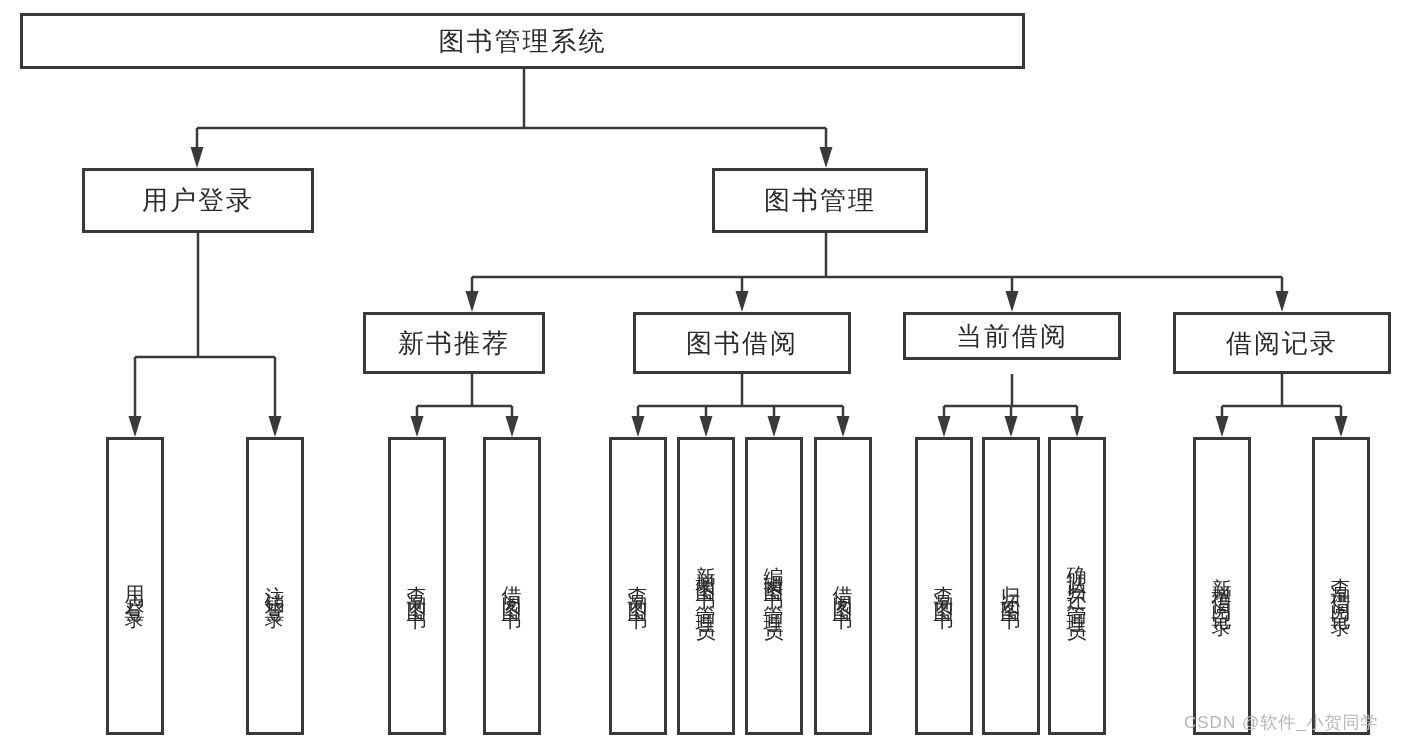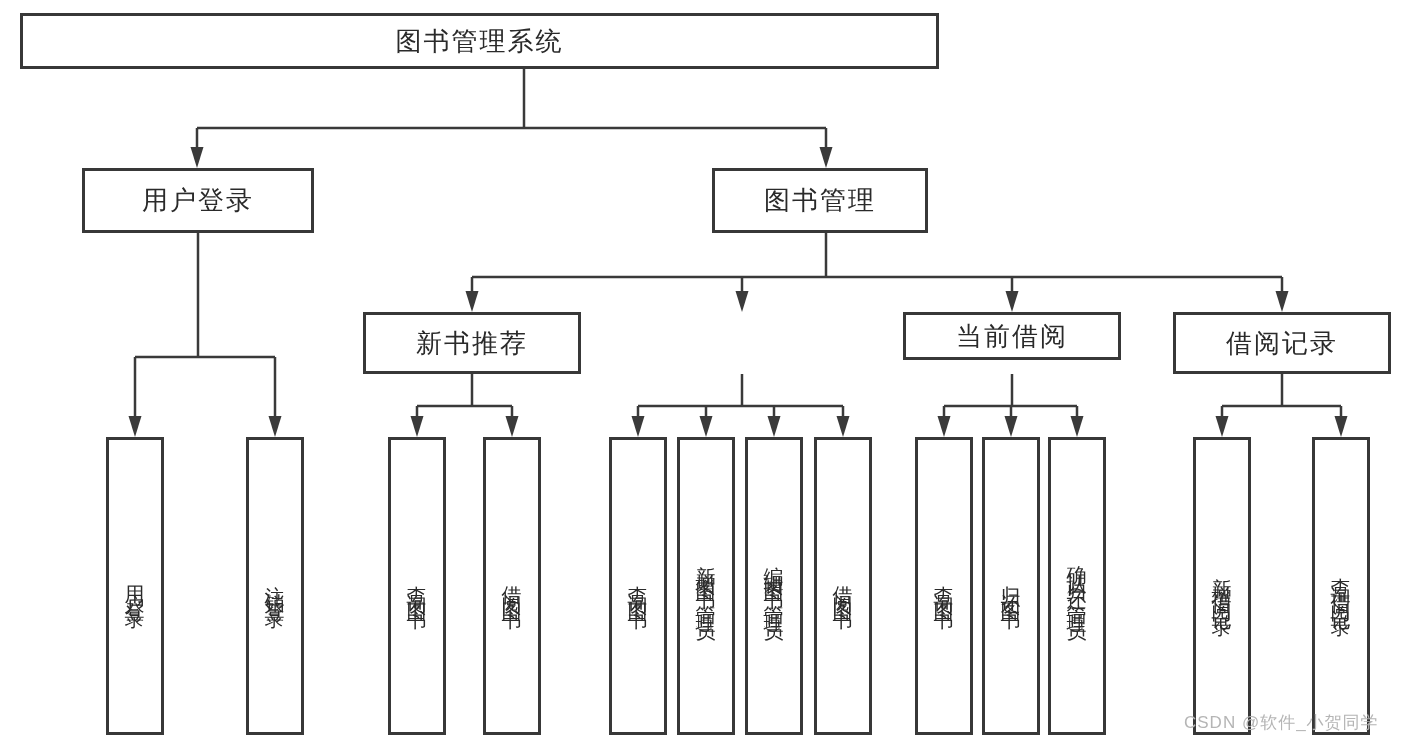--- a/index.html
+++ b/index.html
@@ -131,33 +131,36 @@
       <polygon points="1077,437 1070.5,416 1083.5,416"></polygon>
 
     <path d="M1282 374 V406"></path>
     <path d="M1222 406 H1341"></path>
     <path d="M1222 406 V419"></path>
       <polygon points="1222,437 1215.5,416 1228.5,416"></polygon>
     <path d="M1341 406 V419"></path>
       <polygon points="1341,437 1334.5,416 1347.5,416"></polygon>
   </svg>
 
-  <div class="box" style="left:20px;top:13px;width:919px;height:56px;">
+  <div class="box" style="left:20px;top:13px;width:1005px;height:56px;">
     <span class="h-label">图书管理系统</span>
   </div>
 
   <div class="box" style="left:82px;top:168px;width:232px;height:65px;">
     <span class="h-label">用户登录</span>
   </div>
   <div class="box" style="left:712px;top:168px;width:216px;height:65px;">
     <span class="h-label">图书管理</span>
   </div>
 
-  <div class="box" style="left:363px;top:312px;width:218px;height:62px;">
+  <div class="box" style="left:363px;top:312px;width:182px;height:62px;">
     <span class="h-label">新书推荐</span>
+  </div>
+  <div class="box" style="left:633px;top:312px;width:218px;height:62px;">
+    <span class="h-label">图书借阅</span>
   </div>
   <div class="box" style="left:903px;top:312px;width:218px;height:48px;">
     <span class="h-label">当前借阅</span>
   </div>
   <div class="box" style="left:1173px;top:312px;width:218px;height:62px;">
     <span class="h-label">借阅记录</span>
   </div>
 
   <div class="box v-box" style="left:106px;top:437px;width:58px;height:298px;">
     <span class="v-label">用户登录</span>

